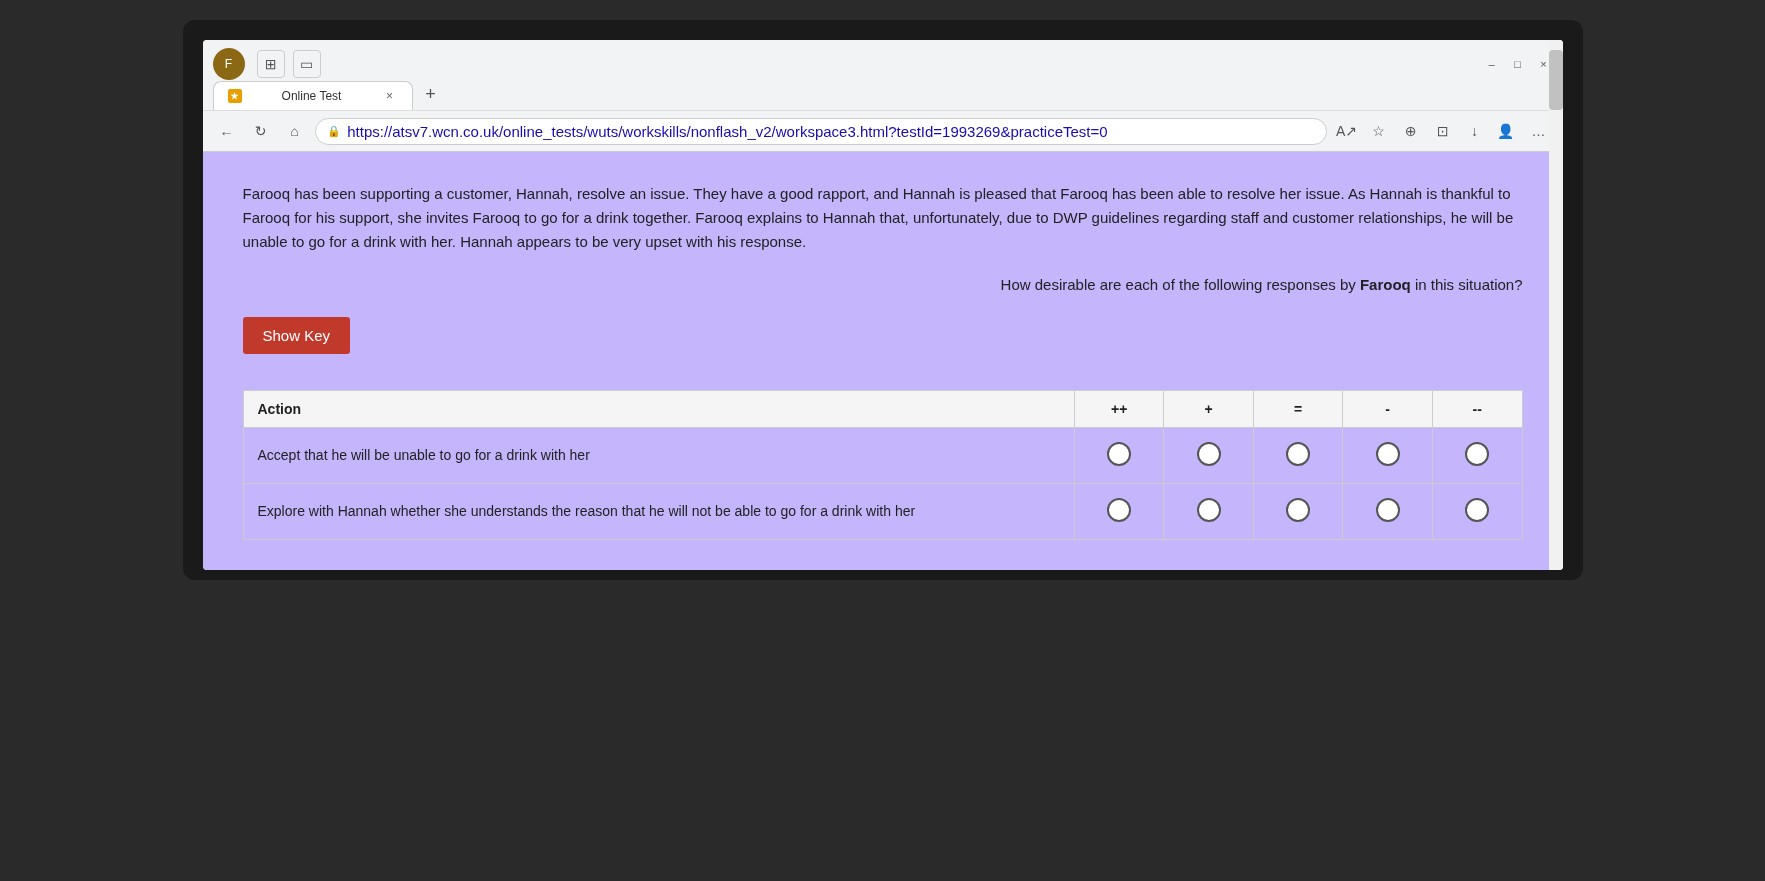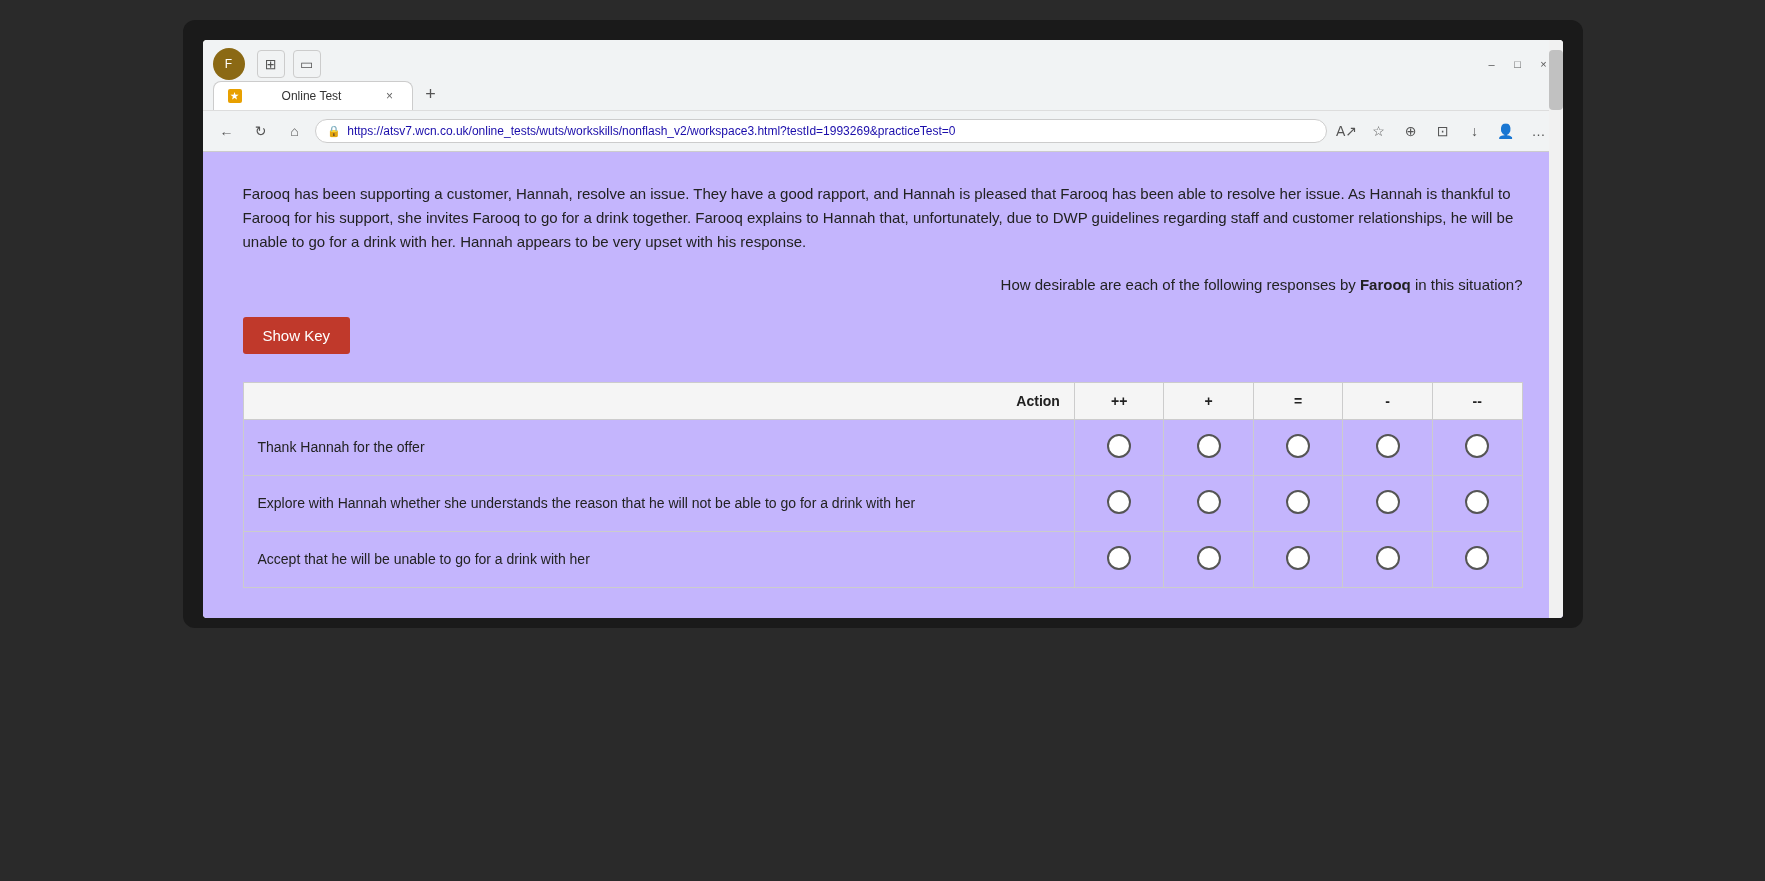--- a/index.html
+++ b/index.html
@@ -156,21 +156,21 @@
       align-items: center;
       gap: 6px;
     }
 
     .lock-icon {
       color: #666;
       font-size: 11px;
     }
 
     .address-text {
-      font-size: 12px;
+      font-size: 15px;
       color: #1a0dab;
     }
 
     .browser-actions {
       display: flex;
       align-items: center;
       gap: 4px;
     }
 
     .browser-action-btn {
@@ -212,41 +212,41 @@
 
     .show-key-btn {
       background: #c0392b;
       color: white;
       border: none;
       padding: 10px 20px;
       font-size: 15px;
       font-weight: 500;
       border-radius: 3px;
       cursor: pointer;
-      margin-bottom: 28px;
+      margin-bottom: 36px;
     }
 
     
     .response-table {
       width: 100%;
       border-collapse: collapse;
       border: 1px solid #ccc;
     }
 
     .response-table th {
       background: #f5f5f5;
       border: 1px solid #ccc;
       padding: 10px 14px;
       text-align: center;
       font-weight: 600;
       font-size: 14px;
     }
 
     .response-table th.action-header {
-      text-align: right;
+      text-align: left;
       width: 65%;
     }
 
     .response-table td {
       border: 1px solid #ccc;
       padding: 14px 14px;
       vertical-align: middle;
     }
 
     .response-table td.action-cell {
@@ -358,43 +358,35 @@
             <th class="action-header">Action</th>
             <th>++</th>
             <th>+</th>
             <th>=</th>
             <th>-</th>
             <th>--</th>
           </tr>
         </thead>
         <tbody id="table-body">
             <tr>
-              <td class="action-cell">Thank Hannah for the offer</td>
+              <td class="action-cell">Accept that he will be unable to go for a drink with her</td>
               <td class="radio-cell"><div class="radio-circle"></div></td>
               <td class="radio-cell"><div class="radio-circle"></div></td>
               <td class="radio-cell"><div class="radio-circle"></div></td>
               <td class="radio-cell"><div class="radio-circle"></div></td>
               <td class="radio-cell"><div class="radio-circle"></div></td>
             </tr>
             <tr>
               <td class="action-cell">Explore with Hannah whether she understands the reason that he will not be able to go for a drink with her</td>
               <td class="radio-cell"><div class="radio-circle"></div></td>
               <td class="radio-cell"><div class="radio-circle"></div></td>
               <td class="radio-cell"><div class="radio-circle"></div></td>
               <td class="radio-cell"><div class="radio-circle"></div></td>
               <td class="radio-cell"><div class="radio-circle"></div></td>
             </tr>
-            <tr>
-              <td class="action-cell">Accept that he will be unable to go for a drink with her</td>
-              <td class="radio-cell"><div class="radio-circle"></div></td>
-              <td class="radio-cell"><div class="radio-circle"></div></td>
-              <td class="radio-cell"><div class="radio-circle"></div></td>
-              <td class="radio-cell"><div class="radio-circle"></div></td>
-              <td class="radio-cell"><div class="radio-circle"></div></td>
-            </tr>
           </tbody>
       </table>
 
     </div>
 
     <div class="scrollbar-area">
       <div class="scrollbar-thumb"></div>
     </div>
 
   </div>

